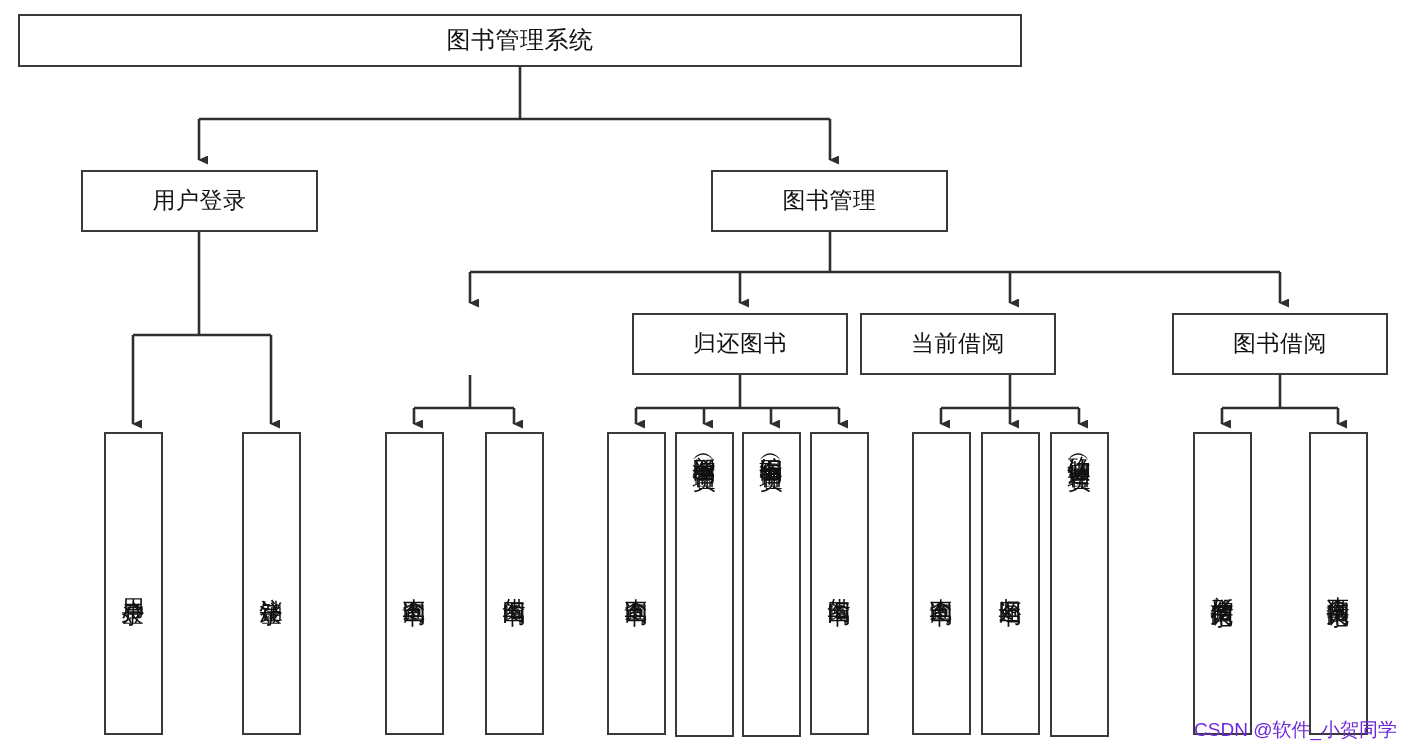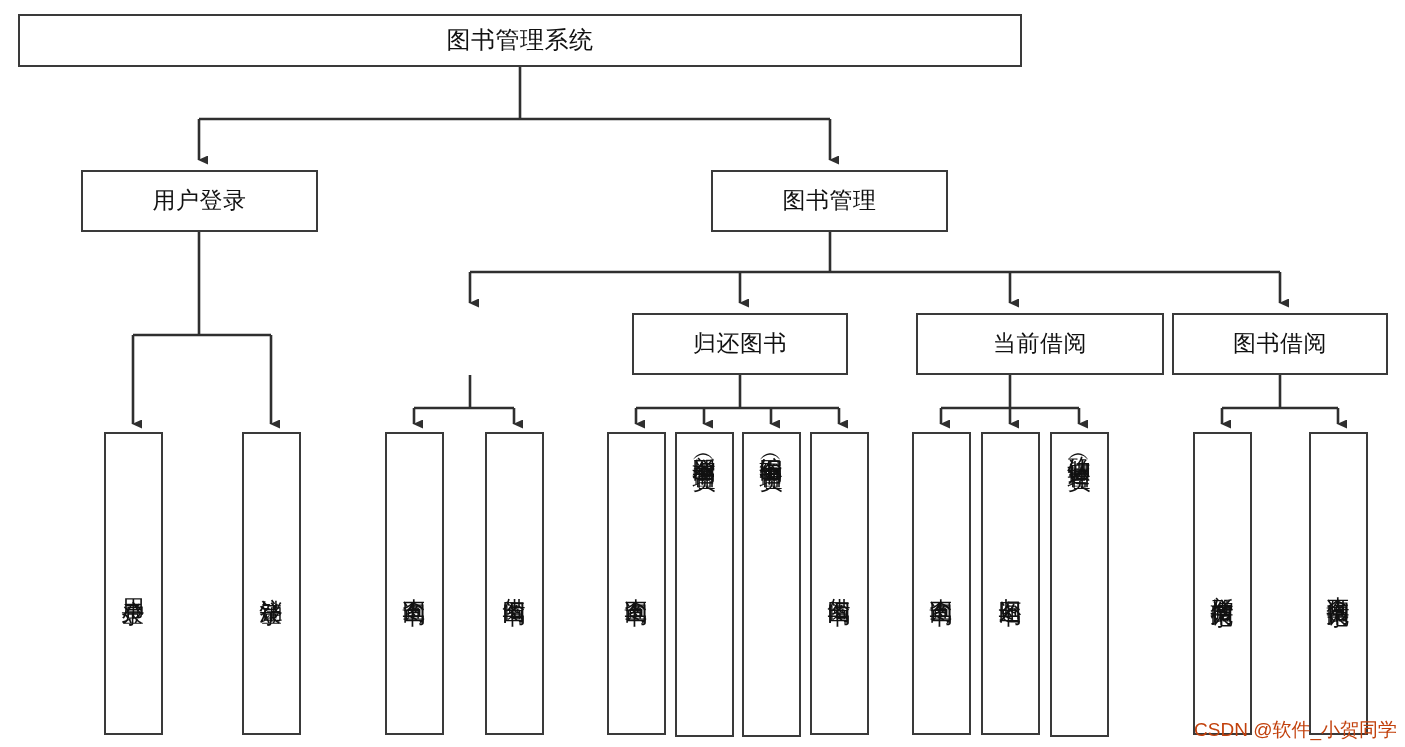--- a/index.html
+++ b/index.html
@@ -65,21 +65,21 @@
   }
   .node.v.mid {
     align-items: center;
     padding-top: 0;
   }
   .watermark {
     position: absolute;
     right: 8px;
     bottom: 4px;
     font-size: 19px;
-    color: #c2410c;
+    color: #6d28d9;
     z-index: 5;
     white-space: nowrap;
     font-family: "Liberation Sans", "DejaVu Sans", sans-serif;
   }
 </style>
 </head>
 <body>
 
 <div id="canvas">
 
@@ -143,21 +143,21 @@
   <div class="node h" style="left:81px; top:170px; width:237px; height:62px;">
     <span class="lbl">用户登录</span>
   </div>
   <div class="node h" style="left:711px; top:170px; width:237px; height:62px;">
     <span class="lbl">图书管理</span>
   </div>
 
   <div class="node h" style="left:632px; top:313px; width:216px; height:62px;">
     <span class="lbl">归还图书</span>
   </div>
-  <div class="node h" style="left:916px; top:313px; width:248px; height:62px;">
+  <div class="node h" style="left:860px; top:313px; width:196px; height:62px;">
     <span class="lbl">当前借阅</span>
   </div>
   <div class="node h" style="left:1172px; top:313px; width:216px; height:62px;">
     <span class="lbl">图书借阅</span>
   </div>
 
   <div class="node v mid" style="left:104px; top:432px; width:59px; height:303px;">
     <span class="lbl">用户登录</span>
   </div>
   <div class="node v mid" style="left:242px; top:432px; width:59px; height:303px;">

